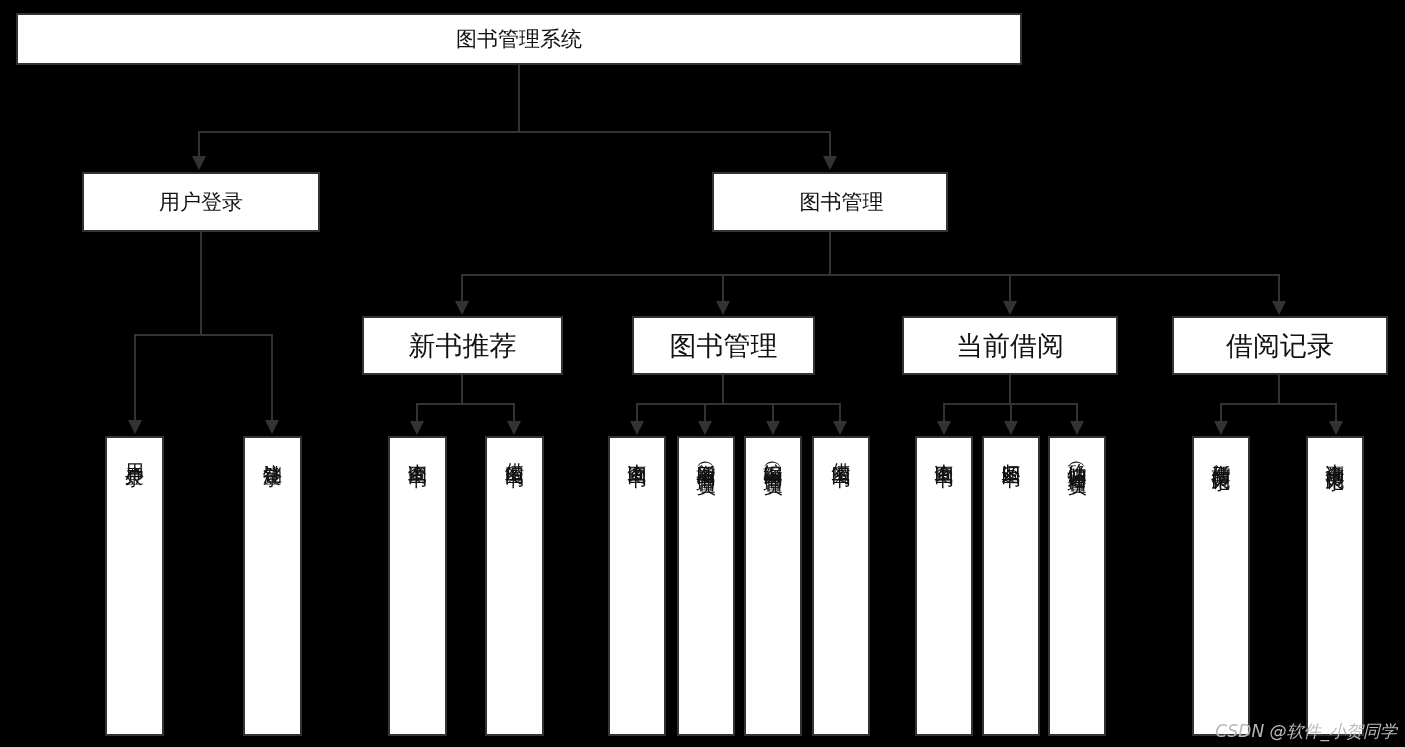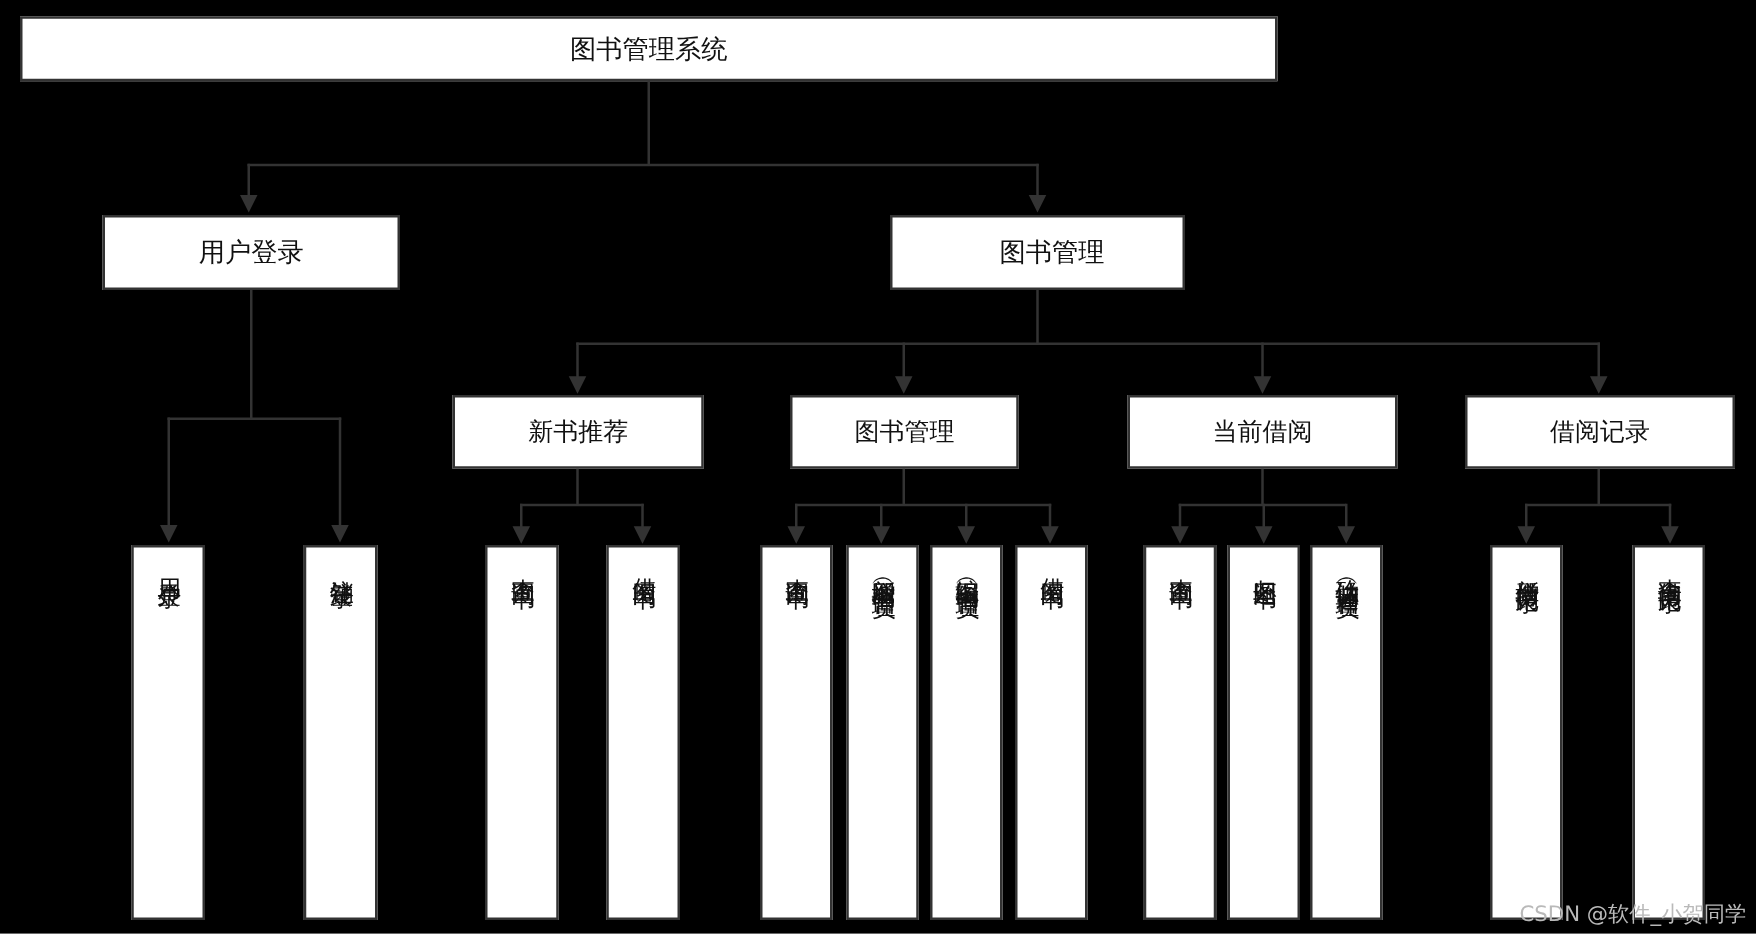--- a/index.html
+++ b/index.html
@@ -27,21 +27,21 @@
     text-align:center;
     line-height:1.25;
   }
   .node.root{
     font-size:21px;
   }
   .node.tier1{
     font-size:21px;
   }
   .node.tier2{
-    font-size:20px;
+    font-size:27px;
   }
   
   .node.leaf{
     font-size:19px;
     padding:10px 2px;
     align-items:flex-start;
     justify-content:center;
   }
   .vtext{
     writing-mode:vertical-rl;
@@ -67,20 +67,21 @@
   }
   
   #watermark{
     position:absolute;
     right:8px;
     bottom:4px;
     font-size:17px;
     color:#b9b9b9;
     white-space:nowrap;
     user-select:none;
+    font-style:italic;
   }
 </style>
 </head>
 <body>
 
 <div id="canvas">
 
   <div class="node root" style="left:16px; top:13px; width:1006px; height:52px;">
     <span>图书管理系统</span>
   </div>

